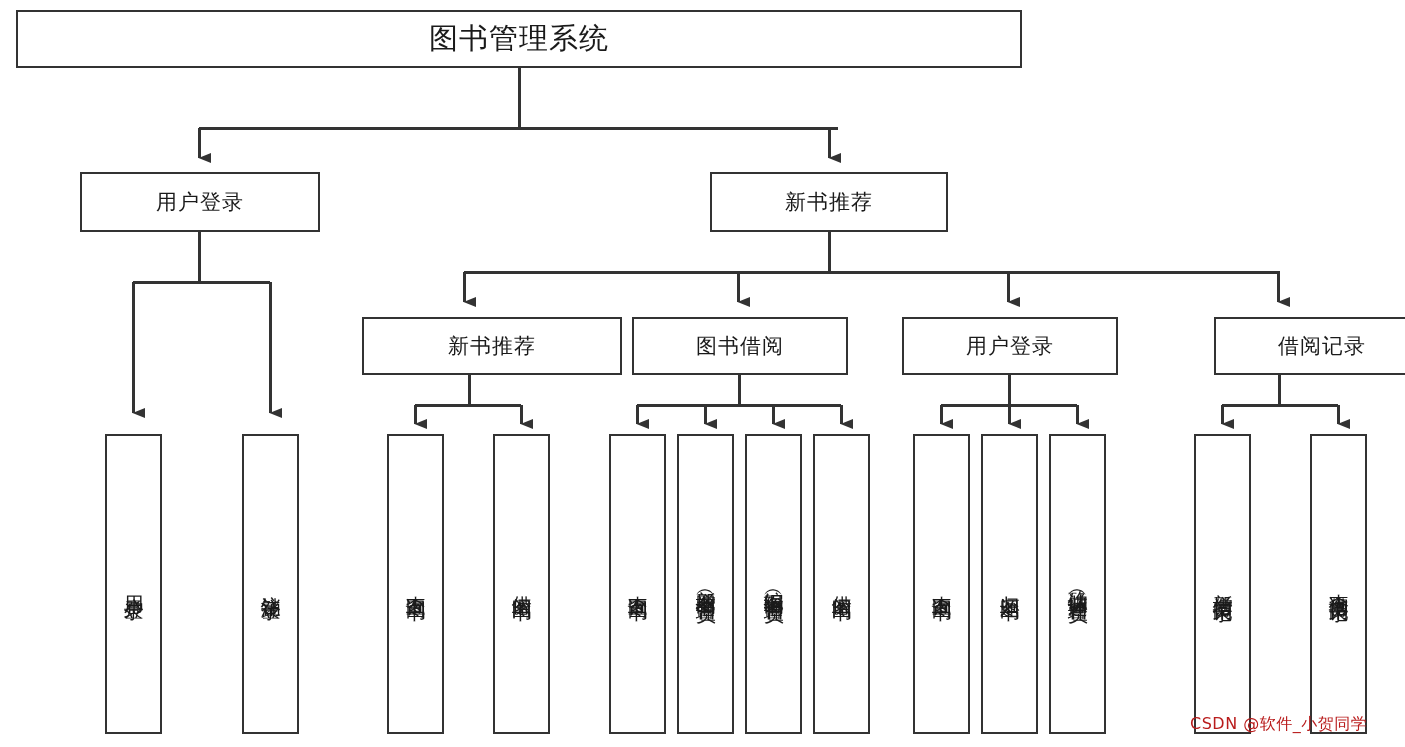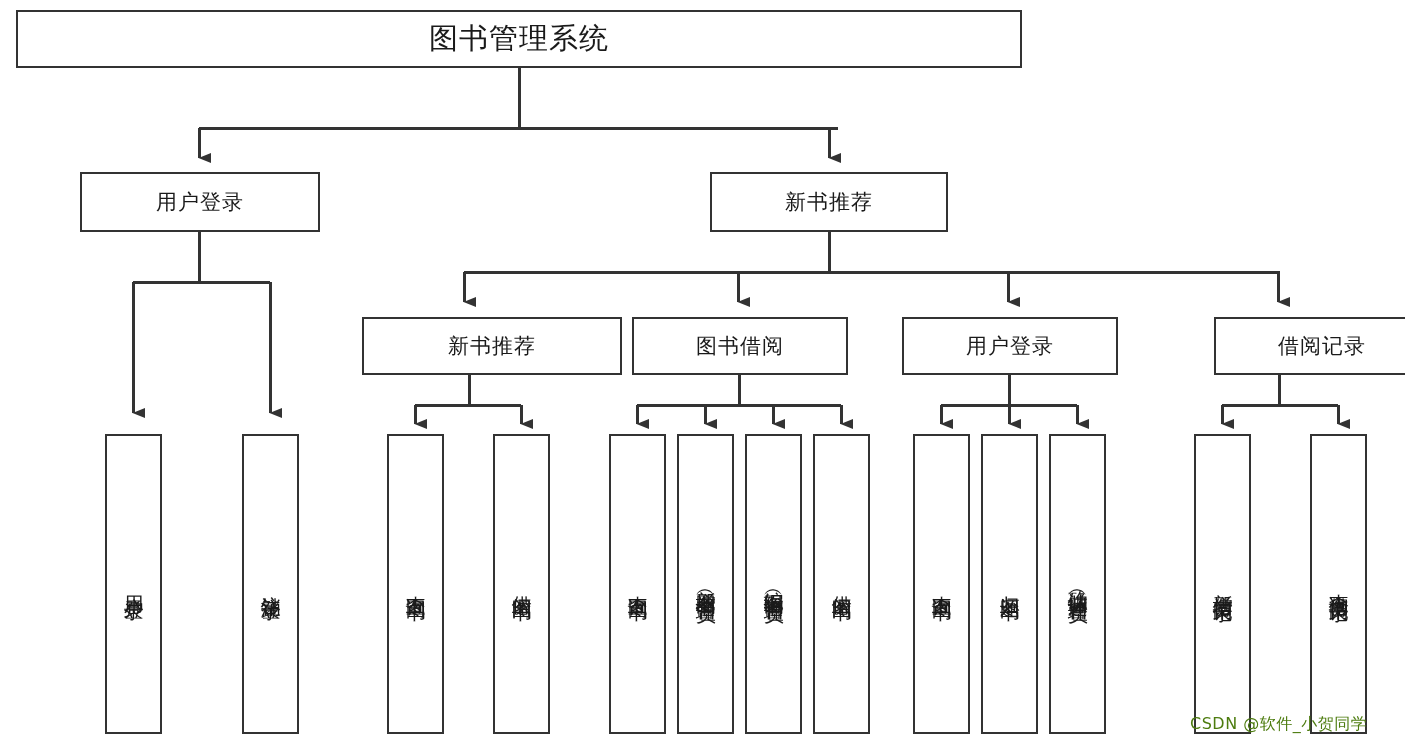--- a/index.html
+++ b/index.html
@@ -54,21 +54,21 @@
     display: block;
   }
   .node.root {
     font-size: 29px;
   }
   #watermark {
     position: absolute;
     left: 1190px;
     top: 714px;
     font-size: 16px;
-    color: #4d7c0f;
+    color: #b91c1c;
     white-space: nowrap;
     letter-spacing: 0.5px;
   }
 </style>
 </head>
 <body>
 
 <div id="canvas">
 
   <svg id="wires" viewBox="0 0 1405 747">

